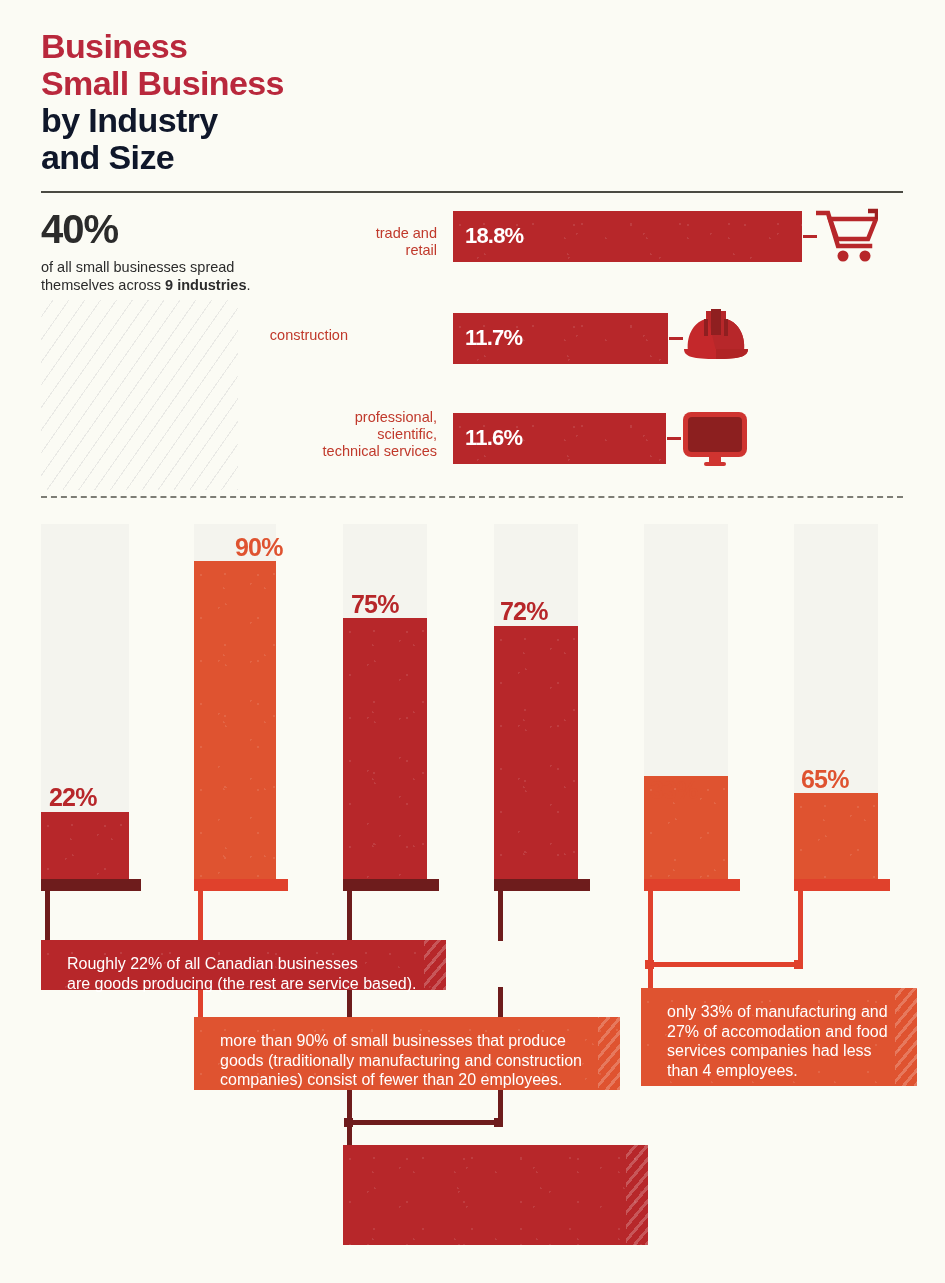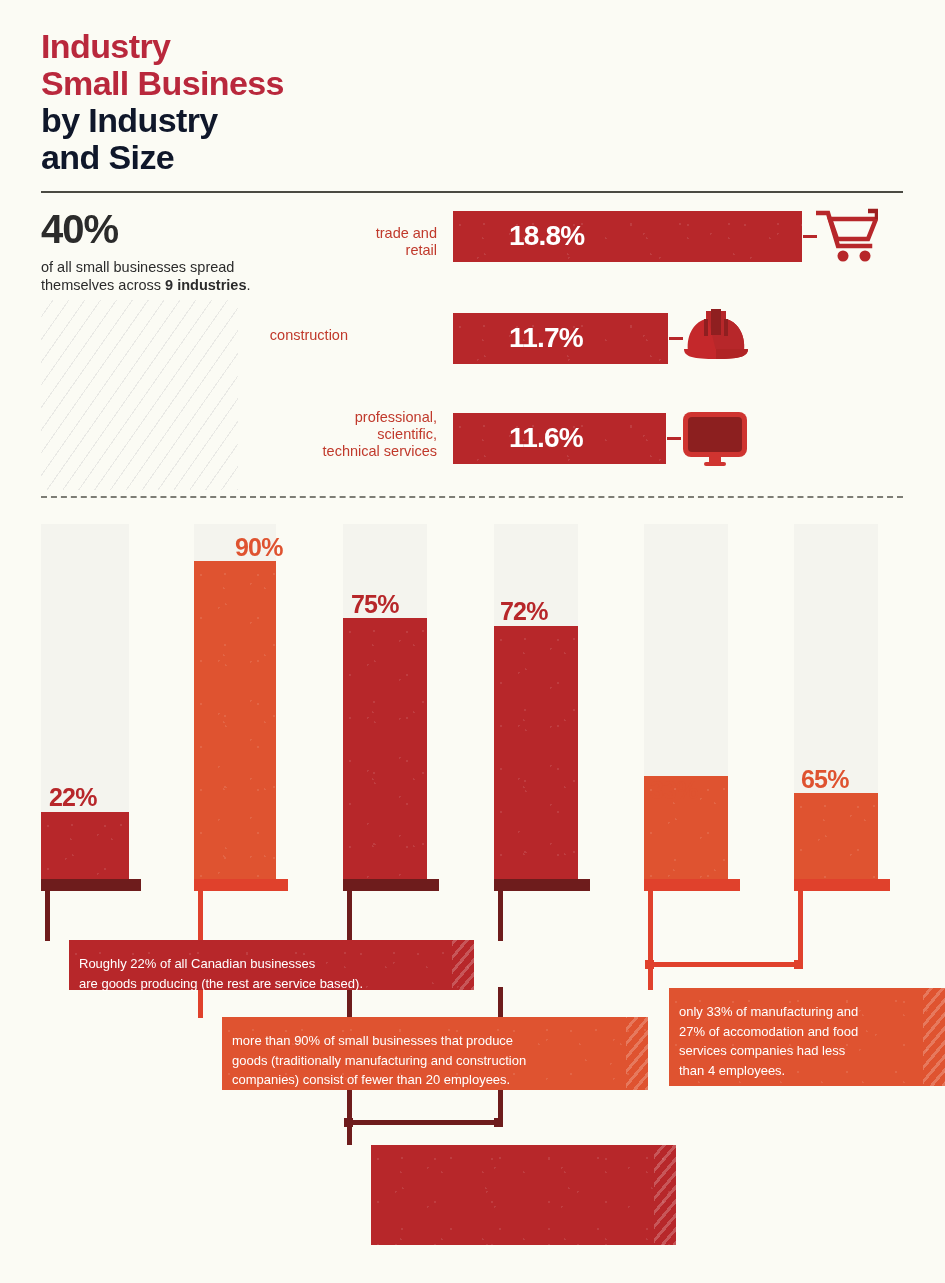--- a/index.html
+++ b/index.html
@@ -23,21 +23,21 @@
   
   .big40{position:absolute;left:41px;top:207px;font-size:40px;font-weight:bold;color:#2b2b2b;letter-spacing:-1px;line-height:44px;}
   .sub40{position:absolute;left:41px;top:258px;width:250px;font-size:14.5px;line-height:18px;color:#2b2b2b;}
   .sub40 b{font-weight:bold;}
 
   
   .hatch{position:absolute;left:41px;top:300px;width:197px;height:190px;
     background-image:repeating-linear-gradient(-55deg,rgba(140,140,150,.16) 0 1px,rgba(0,0,0,0) 1px 13px);}
   .hbar-label{position:absolute;text-align:right;color:#c0392b;font-size:14.5px;line-height:17px;width:200px;}
   .hbar{position:absolute;background:#b7272a;}
-  .hbar .val{position:absolute;left:12px;top:50%;transform:translateY(-52%);color:#ffffff;font-size:28px;font-weight:bold;letter-spacing:-0.8px;margin-left:44px;}
+  .hbar .val{position:absolute;left:12px;top:50%;transform:translateY(-52%);color:#ffffff;font-size:22px;font-weight:bold;letter-spacing:-0.8px;}
   .hbar-tick{position:absolute;height:3px;width:14px;background:#b7272a;}
 
   .grain{position:absolute;inset:0;pointer-events:none;opacity:.10;
     background-image:
       radial-gradient(circle at 12% 32%,#fff 0 1px,transparent 1px),
       radial-gradient(circle at 38% 71%,#fff 0 1px,transparent 1px),
       radial-gradient(circle at 63% 18%,#fff 0 1px,transparent 1px),
       radial-gradient(circle at 85% 58%,#fff 0 1px,transparent 1px),
       radial-gradient(circle at 27% 88%,#fff 0 1px,transparent 1px),
       radial-gradient(circle at 72% 41%,#fff 0 1px,transparent 1px);
@@ -55,33 +55,33 @@
   .col-fill{position:absolute;}
   .col-base{position:absolute;}
   .col-val{position:absolute;font-weight:bold;font-size:25px;letter-spacing:-0.8px;}
 
   
   .cv{position:absolute;width:5px;}
   .ch{position:absolute;height:5px;}
   .cnode{position:absolute;width:9px;height:9px;}
 
   
-  .callout{position:absolute;color:#fff;font-size:13px;line-height:19.5px;
-    padding:14px 10px;box-sizing:border-box;margin-left:28px;}
+  .callout{position:absolute;color:#fff;font-size:16px;line-height:19.5px;
+    padding:14px 26px;box-sizing:border-box;}
   .callout .stripes{position:absolute;top:0;right:0;bottom:0;width:22px;
     background-image:repeating-linear-gradient(-50deg,rgba(255,255,255,.22) 0 3px,rgba(0,0,0,0) 3px 9px);}
   .callout .ctext{position:relative;z-index:2;}
 </style>
 </head>
 <body>
 
 <div class="stage">
 
   <div class="title">
-    <span class="l1">Industry</span>
+    <span class="l1">Business</span>
     <span class="l2">Small Business</span>
     <span class="l3">by Industry</span>
     <span class="l4">and Size</span>
   </div>
   <div class="rule"></div>
 
   <div class="big40">40%</div>
   <div class="sub40">
     <span>of all small businesses spread</span><br>
     <span>themselves across </span><b>9 industries</b><span>.</span>

